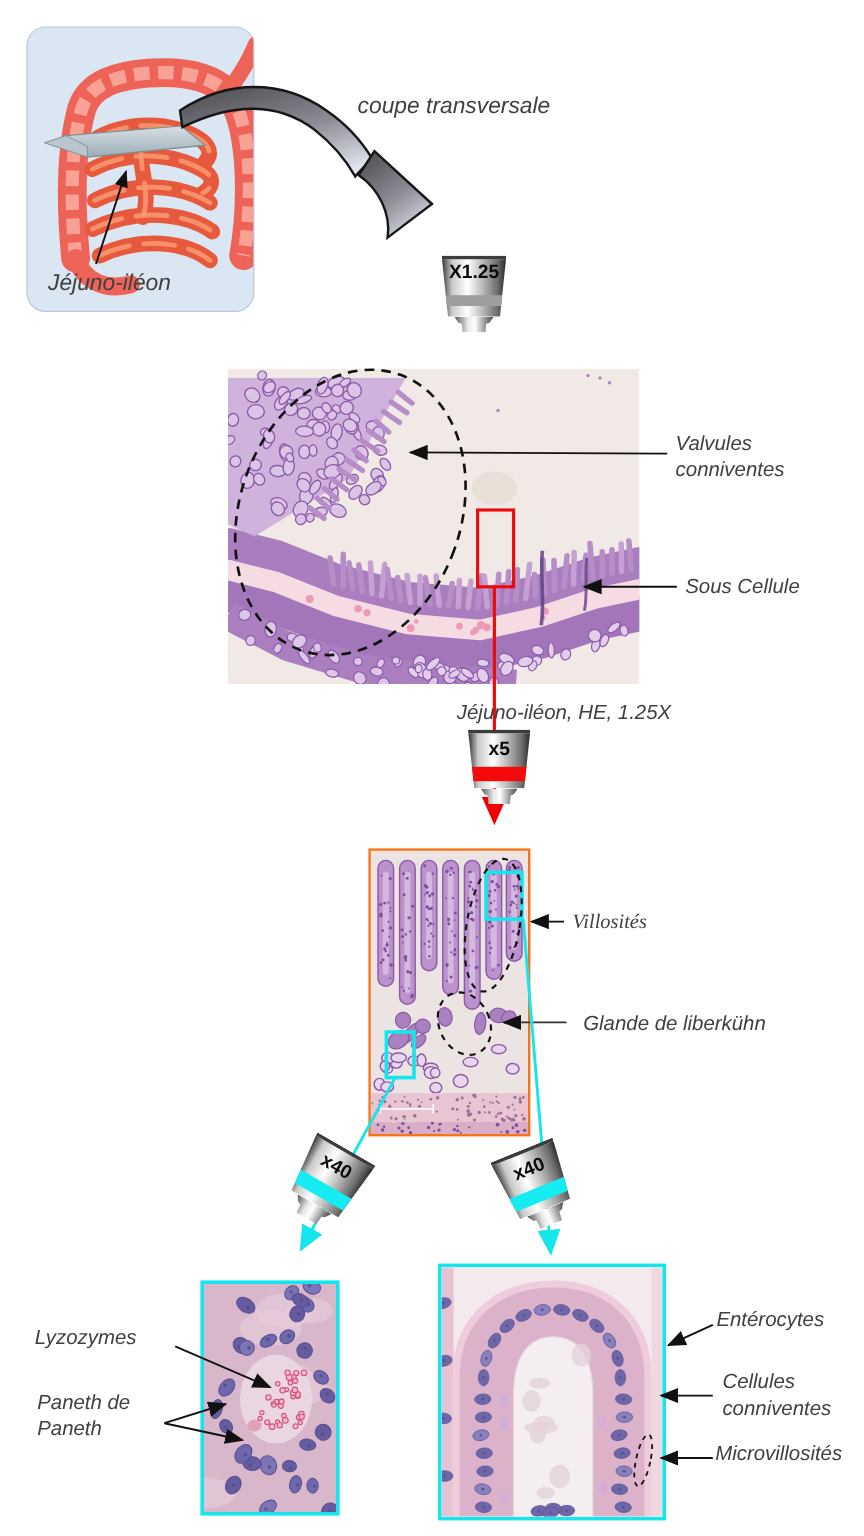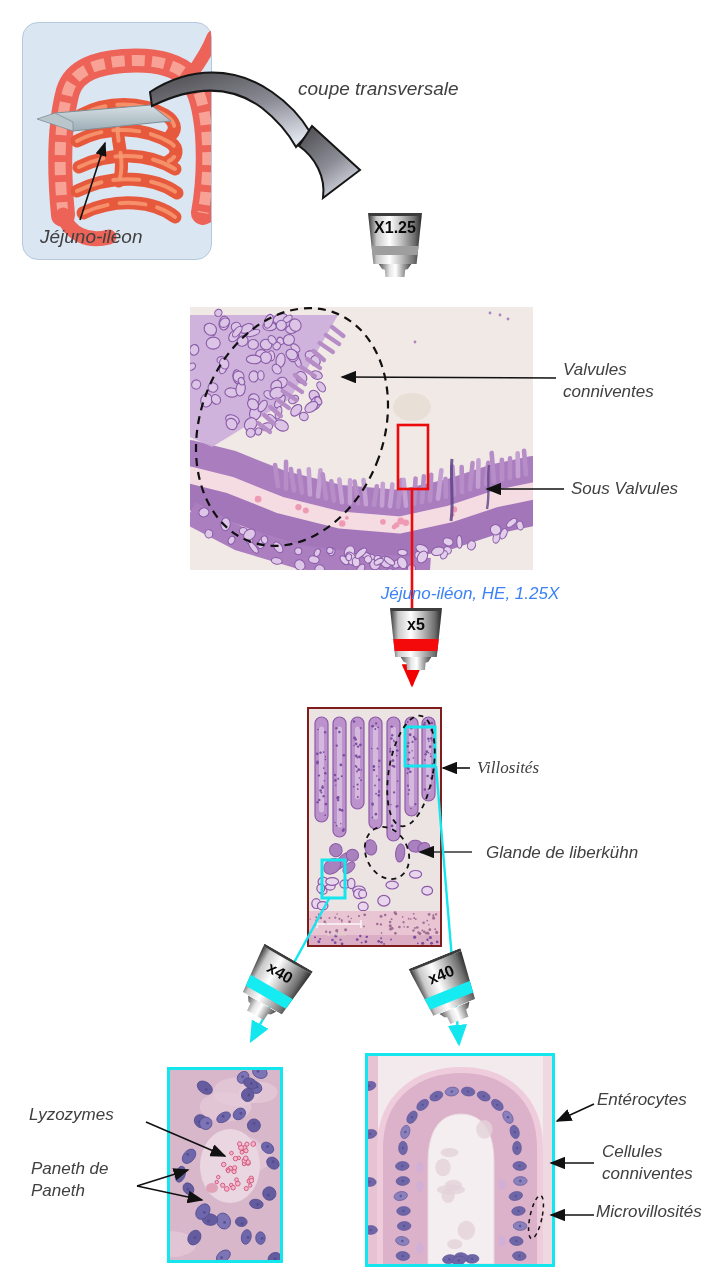--- a/index.html
+++ b/index.html
@@ -3,30 +3,30 @@
 <meta charset="utf-8">
 <style>
   html,body{margin:0;padding:0;background:#ffffff;}
   #canvas{position:relative;width:720px;height:1280px;background:#ffffff;overflow:hidden;
           font-family:"Liberation Sans", sans-serif;}
   .abs{position:absolute;}
   .lbl{position:absolute;font-style:italic;font-size:17px;line-height:22px;color:#404040;
        white-space:nowrap;z-index:60;}
   .lbl.big{font-size:19px;}
   .lbl.bold{font-weight:normal;}
-  .caption{position:absolute;font-style:italic;font-size:17px;color:#3b82f6;z-index:60;}
+  .caption{position:absolute;font-style:italic;font-size:17px;color:#404040;z-index:60;}
 
   
   #source-box{left:22px;top:22px;width:188px;height:236px;background:#dbe6f3;
               border:1px solid #b6c8de;border-radius:16px;z-index:10;}
 
   
   .histo{position:absolute;z-index:10;box-sizing:border-box;overflow:hidden;}
   #img1{left:190px;top:307px;width:343px;height:263px;}
-  #img2{left:307px;top:707px;width:135px;height:240px;border:2px solid #7f1d1d;}
+  #img2{left:307px;top:707px;width:135px;height:240px;border:2px solid #f97316;}
   #img3{left:167px;top:1067px;width:116px;height:196px;border:3px solid #14e6ee;}
   #img4{left:365px;top:1053px;width:190px;height:214px;border:3px solid #14e6ee;}
   .histo svg{display:block;width:100%;height:100%;}
 
   
   #overlay{left:0;top:0;width:720px;height:1280px;z-index:40;pointer-events:none;}
 
   
   .objective{position:absolute;z-index:50;}
   .obj-body{position:relative;background:linear-gradient(90deg,#2f2f2f 0%,#c9c9c9 16%,
@@ -292,21 +292,21 @@
           <ellipse cx="247.7692718961133" cy="244.2853341614666" rx="6.315444947832937" ry="4.141157151032778" fill="#e2cdea" stroke="#8a5ba8" stroke-width="1" transform="rotate(165.72738655178222 247.7692718961133 244.2853341614666)"></ellipse>
           <path d="M 262,152 C 260,170 264,195 261,214" fill="none" stroke="#5e4385" stroke-width="3" opacity="0.85"></path>
           <path d="M 299,158 C 297,172 300,188 297,202" fill="none" stroke="#5e4385" stroke-width="2.4" opacity="0.8"></path>
         </g>
       </svg>
   </div>
   <div class="caption" style="left:370px;top:584px;width:200px;text-align:center;">Jéjuno-iléon, HE, 1.25X</div>
 
   <div class="lbl" style="left:563px;top:359px;">Valvules</div>
   <div class="lbl" style="left:563px;top:381px;">conniventes</div>
-  <div class="lbl" style="left:571px;top:478px;">Sous Valvules</div>
+  <div class="lbl" style="left:571px;top:478px;">Sous Cellule</div>
 
   <div id="img2" class="histo">
     <svg viewBox="0 0 131 236" preserveAspectRatio="none">
       <g id="img2-art">
           <rect x="0" y="0" width="131" height="236" fill="#ece3e3"></rect>
           <rect x="6" y="8" width="13" height="105" rx="6.5" fill="#bb92cc" stroke="#8d5aa8" stroke-width="1.2"></rect>
           <line x1="12.5" y1="20" x2="12.5" y2="101" stroke="#d4b8de" stroke-width="5" stroke-linecap="round"></line>
           <circle cx="15.369967957665198" cy="71.72278716961051" r="0.8251935959445282" fill="#7c4f9e"></circle>
           <circle cx="8.414328605129537" cy="54.08681376748105" r="1.4517039779348784" fill="#7c4f9e"></circle>
           <circle cx="14.660141709568045" cy="43.10027910727089" r="0.9328222275864436" fill="#7c4f9e"></circle>

